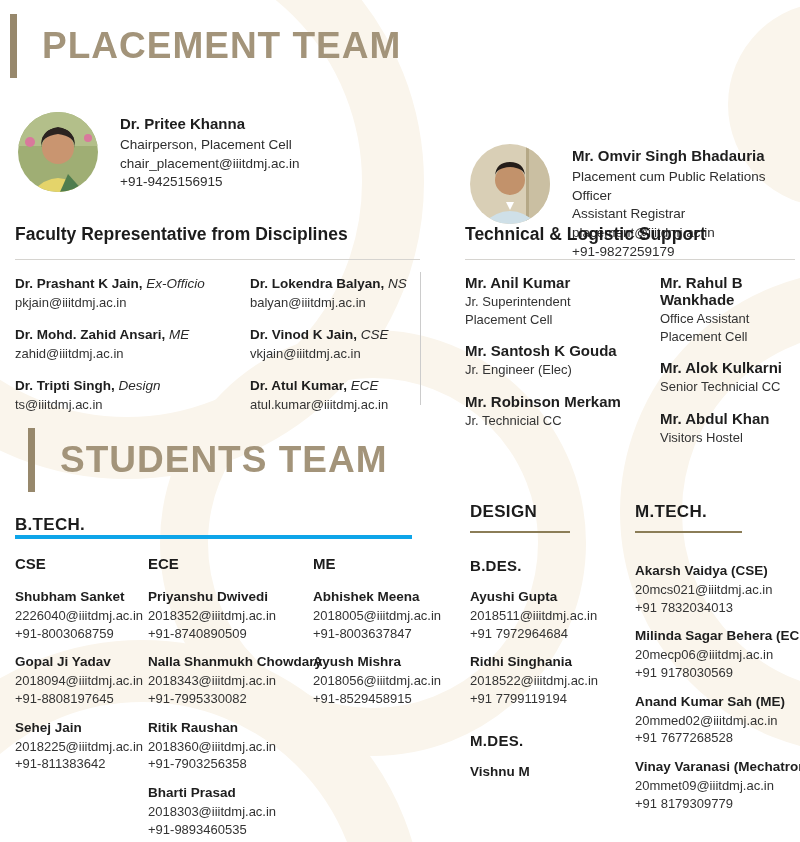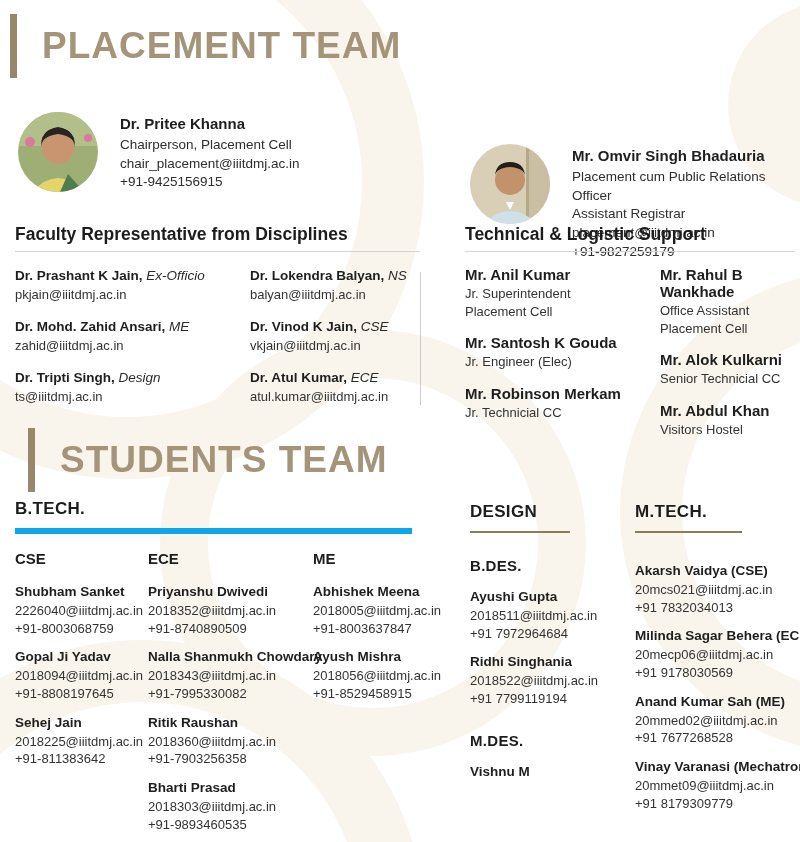--- a/index.html
+++ b/index.html
@@ -22,38 +22,38 @@
   .officer-card{position:absolute;display:flex;}
   .avatar{width:80px;height:80px;border-radius:50%;overflow:hidden;flex:0 0 80px;}
   .officer-text{margin-left:22px;padding-top:3px;}
   .officer-name{font-size:15px;font-weight:bold;color:#1e1e1e;margin-bottom:4px;}
   .officer-line{font-size:13.5px;line-height:1.38;color:#2e2e2e;}
 
   
   .sub-section{position:absolute;}
   .sub-title{
     font-size:17.5px;font-weight:bold;color:#1c1c1c;margin:0 0 14px 0;
-    padding-bottom:6px;border-bottom:1px solid #d6d4d0;
+    padding-bottom:14px;border-bottom:1px solid #d6d4d0;
   }
   .two-col{display:grid;}
   #faculty .two-col{grid-template-columns:235px 1fr;}
   #support .two-col{grid-template-columns:195px 1fr;}
   .fitem{margin-bottom:13px;}
   .f-name{font-size:13.5px;font-weight:bold;color:#1e1e1e;}
   .f-tag{font-size:13.5px;font-style:italic;font-weight:normal;color:#2a2a2a;}
   .f-email,.s-line{font-size:13px;color:#333;margin-top:3px;line-height:1.3;}
   .sitem{margin-bottom:14px;}
   .s-name{font-size:15px;font-weight:bold;color:#1e1e1e;margin-bottom:2px;}
   .s-line{margin-top:0;line-height:1.36;}
   .v-divider{position:absolute;width:1px;background:#cccccc;}
 
   
   .deg-label{font-size:17px;font-weight:bold;color:#1c1c1c;letter-spacing:0.3px;}
   #btech{position:absolute;left:15px;top:499px;width:397px;}
-  #btech .deg-head{padding-bottom:9px;border-bottom:6px solid #0ea5e9;}
+  #btech .deg-head{border-bottom:4px solid #0ea5e9;margin-top:16px;}
   .groups-wrap{position:relative;}
   .group{position:absolute;top:16px;white-space:nowrap;}
   .group-label{font-size:15px;font-weight:bold;color:#1c1c1c;margin-bottom:17px;}
   .member{margin-bottom:12px;}
   .m-name{font-size:13.5px;font-weight:bold;color:#1e1e1e;margin-bottom:3px;}
   .m-line{font-size:13px;color:#333;line-height:1.36;}
   #design{position:absolute;left:470px;top:502px;white-space:nowrap;}
   #mtech{position:absolute;left:635px;top:502px;white-space:nowrap;}
   .deg-head-short{display:inline-block;padding-bottom:9px;border-bottom:2px solid #8b7d57;}
   #design .deg-head-short{width:100px;}

